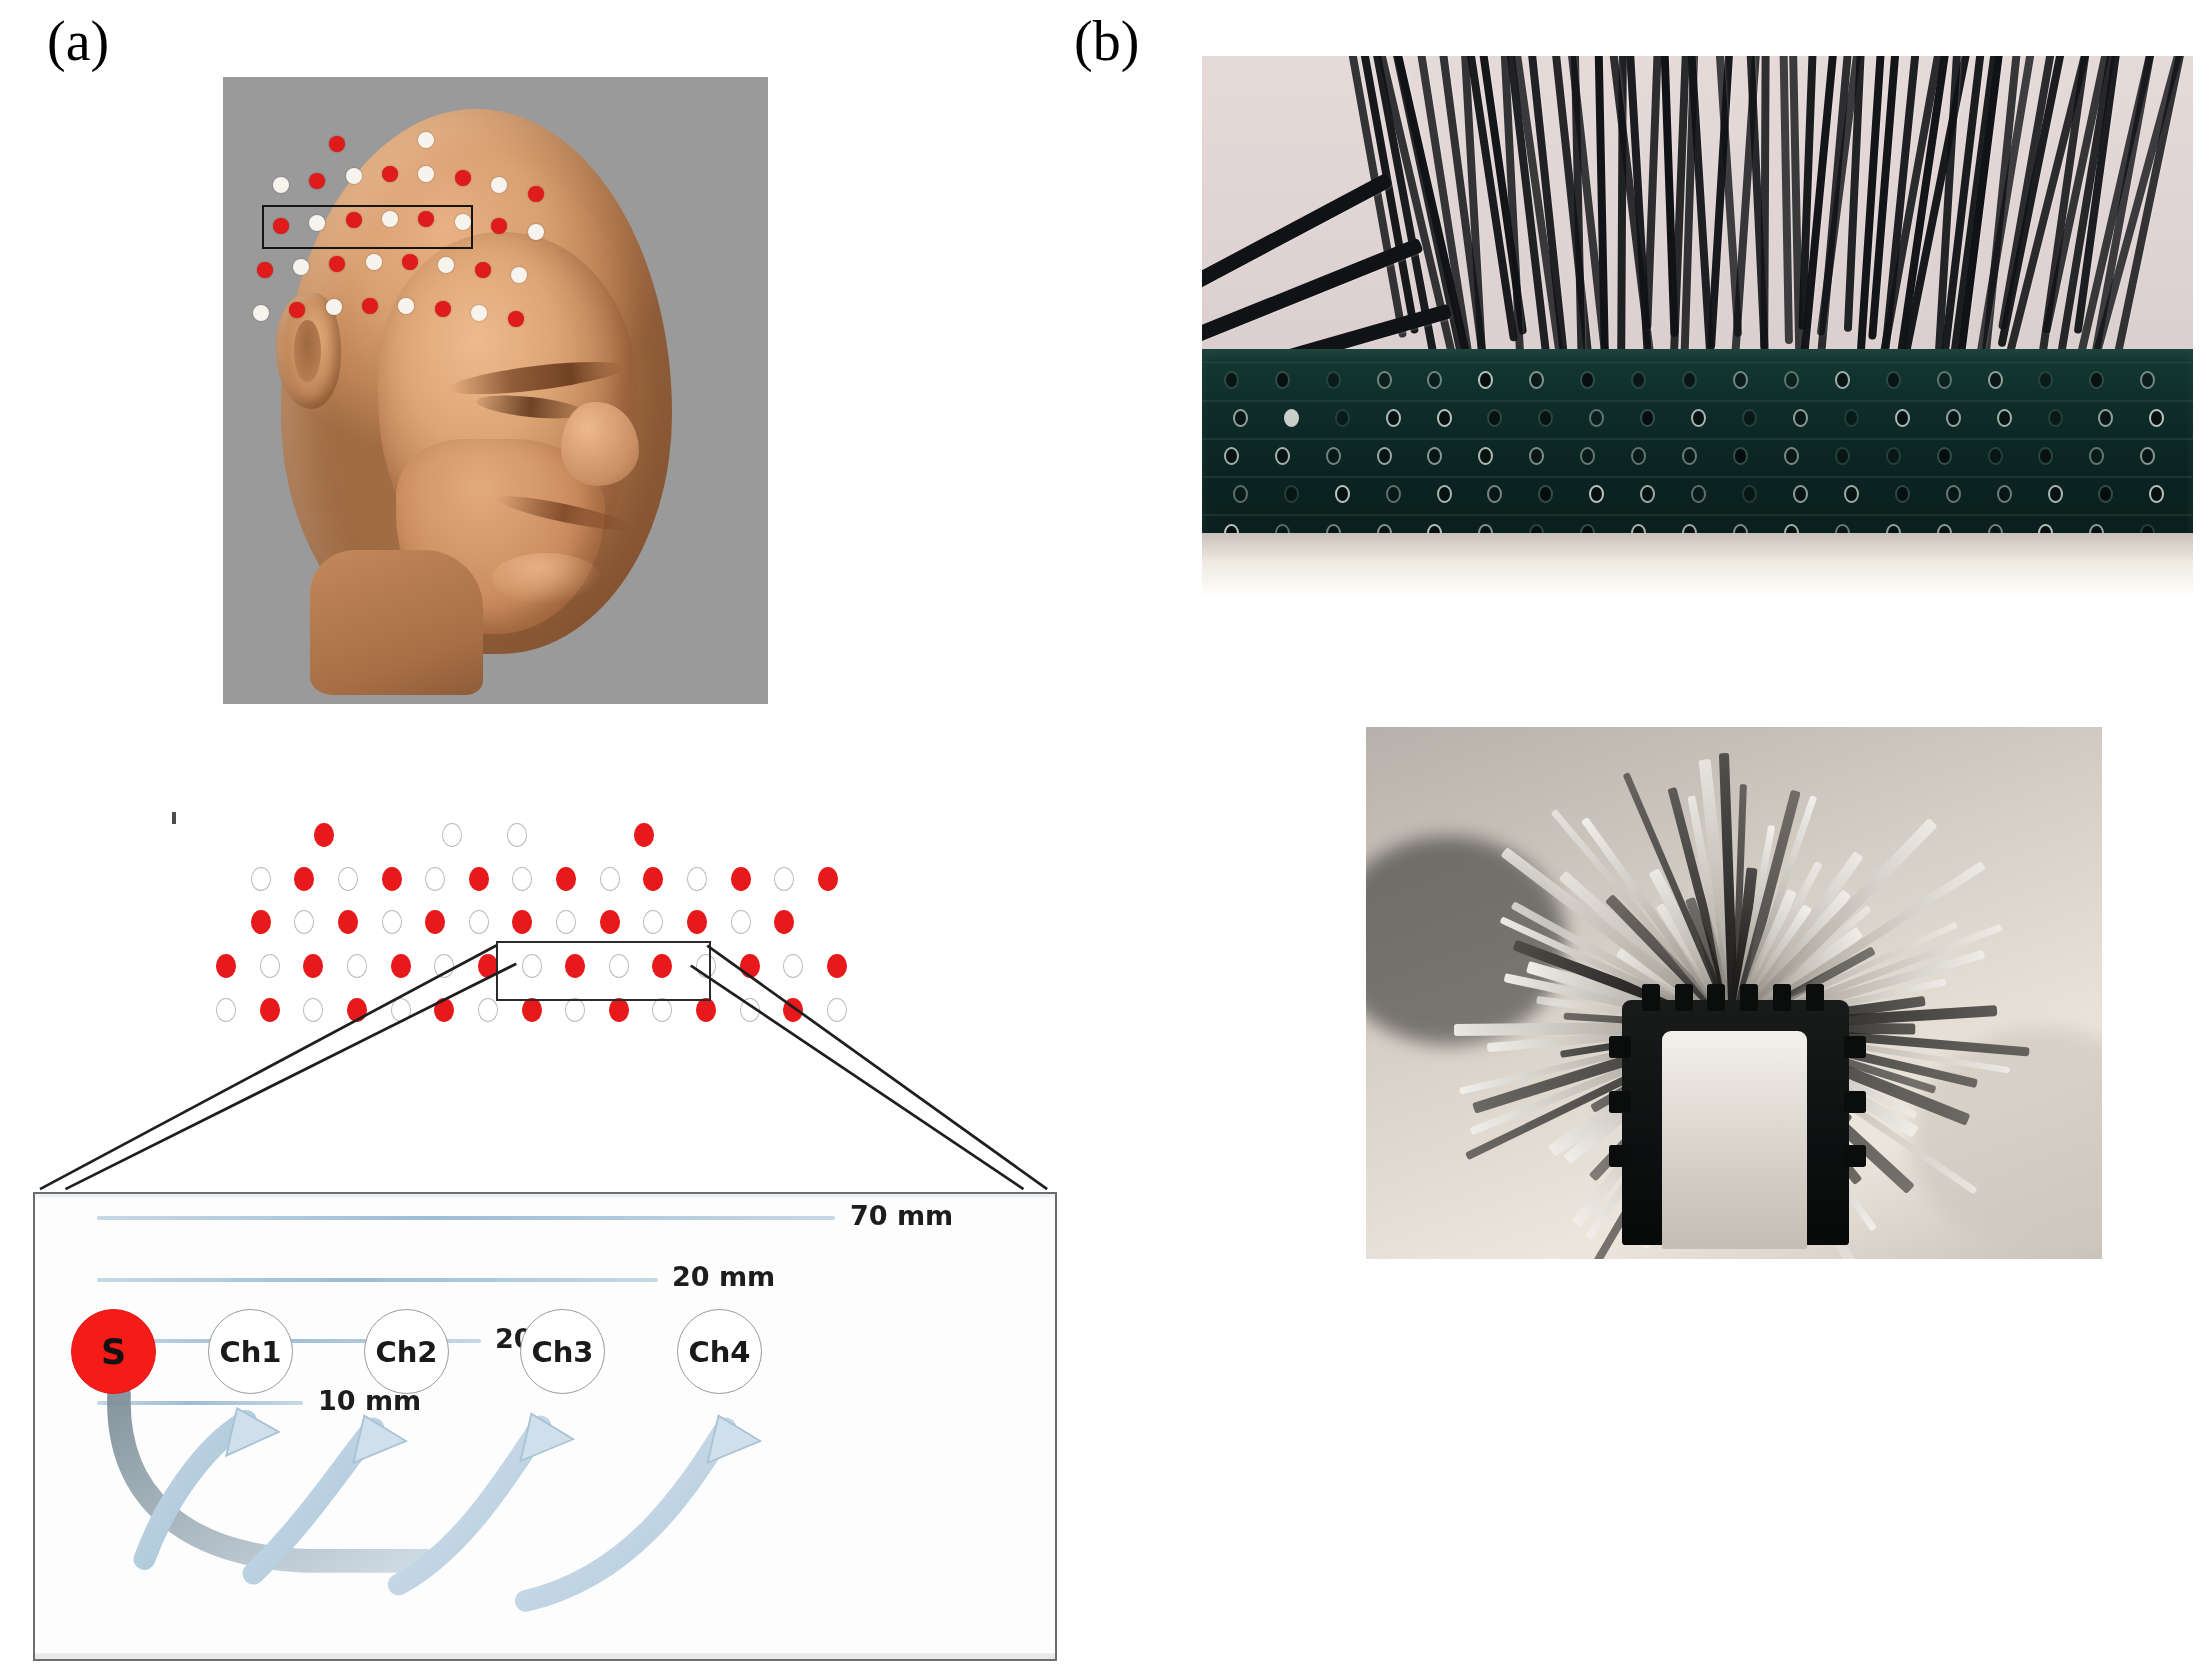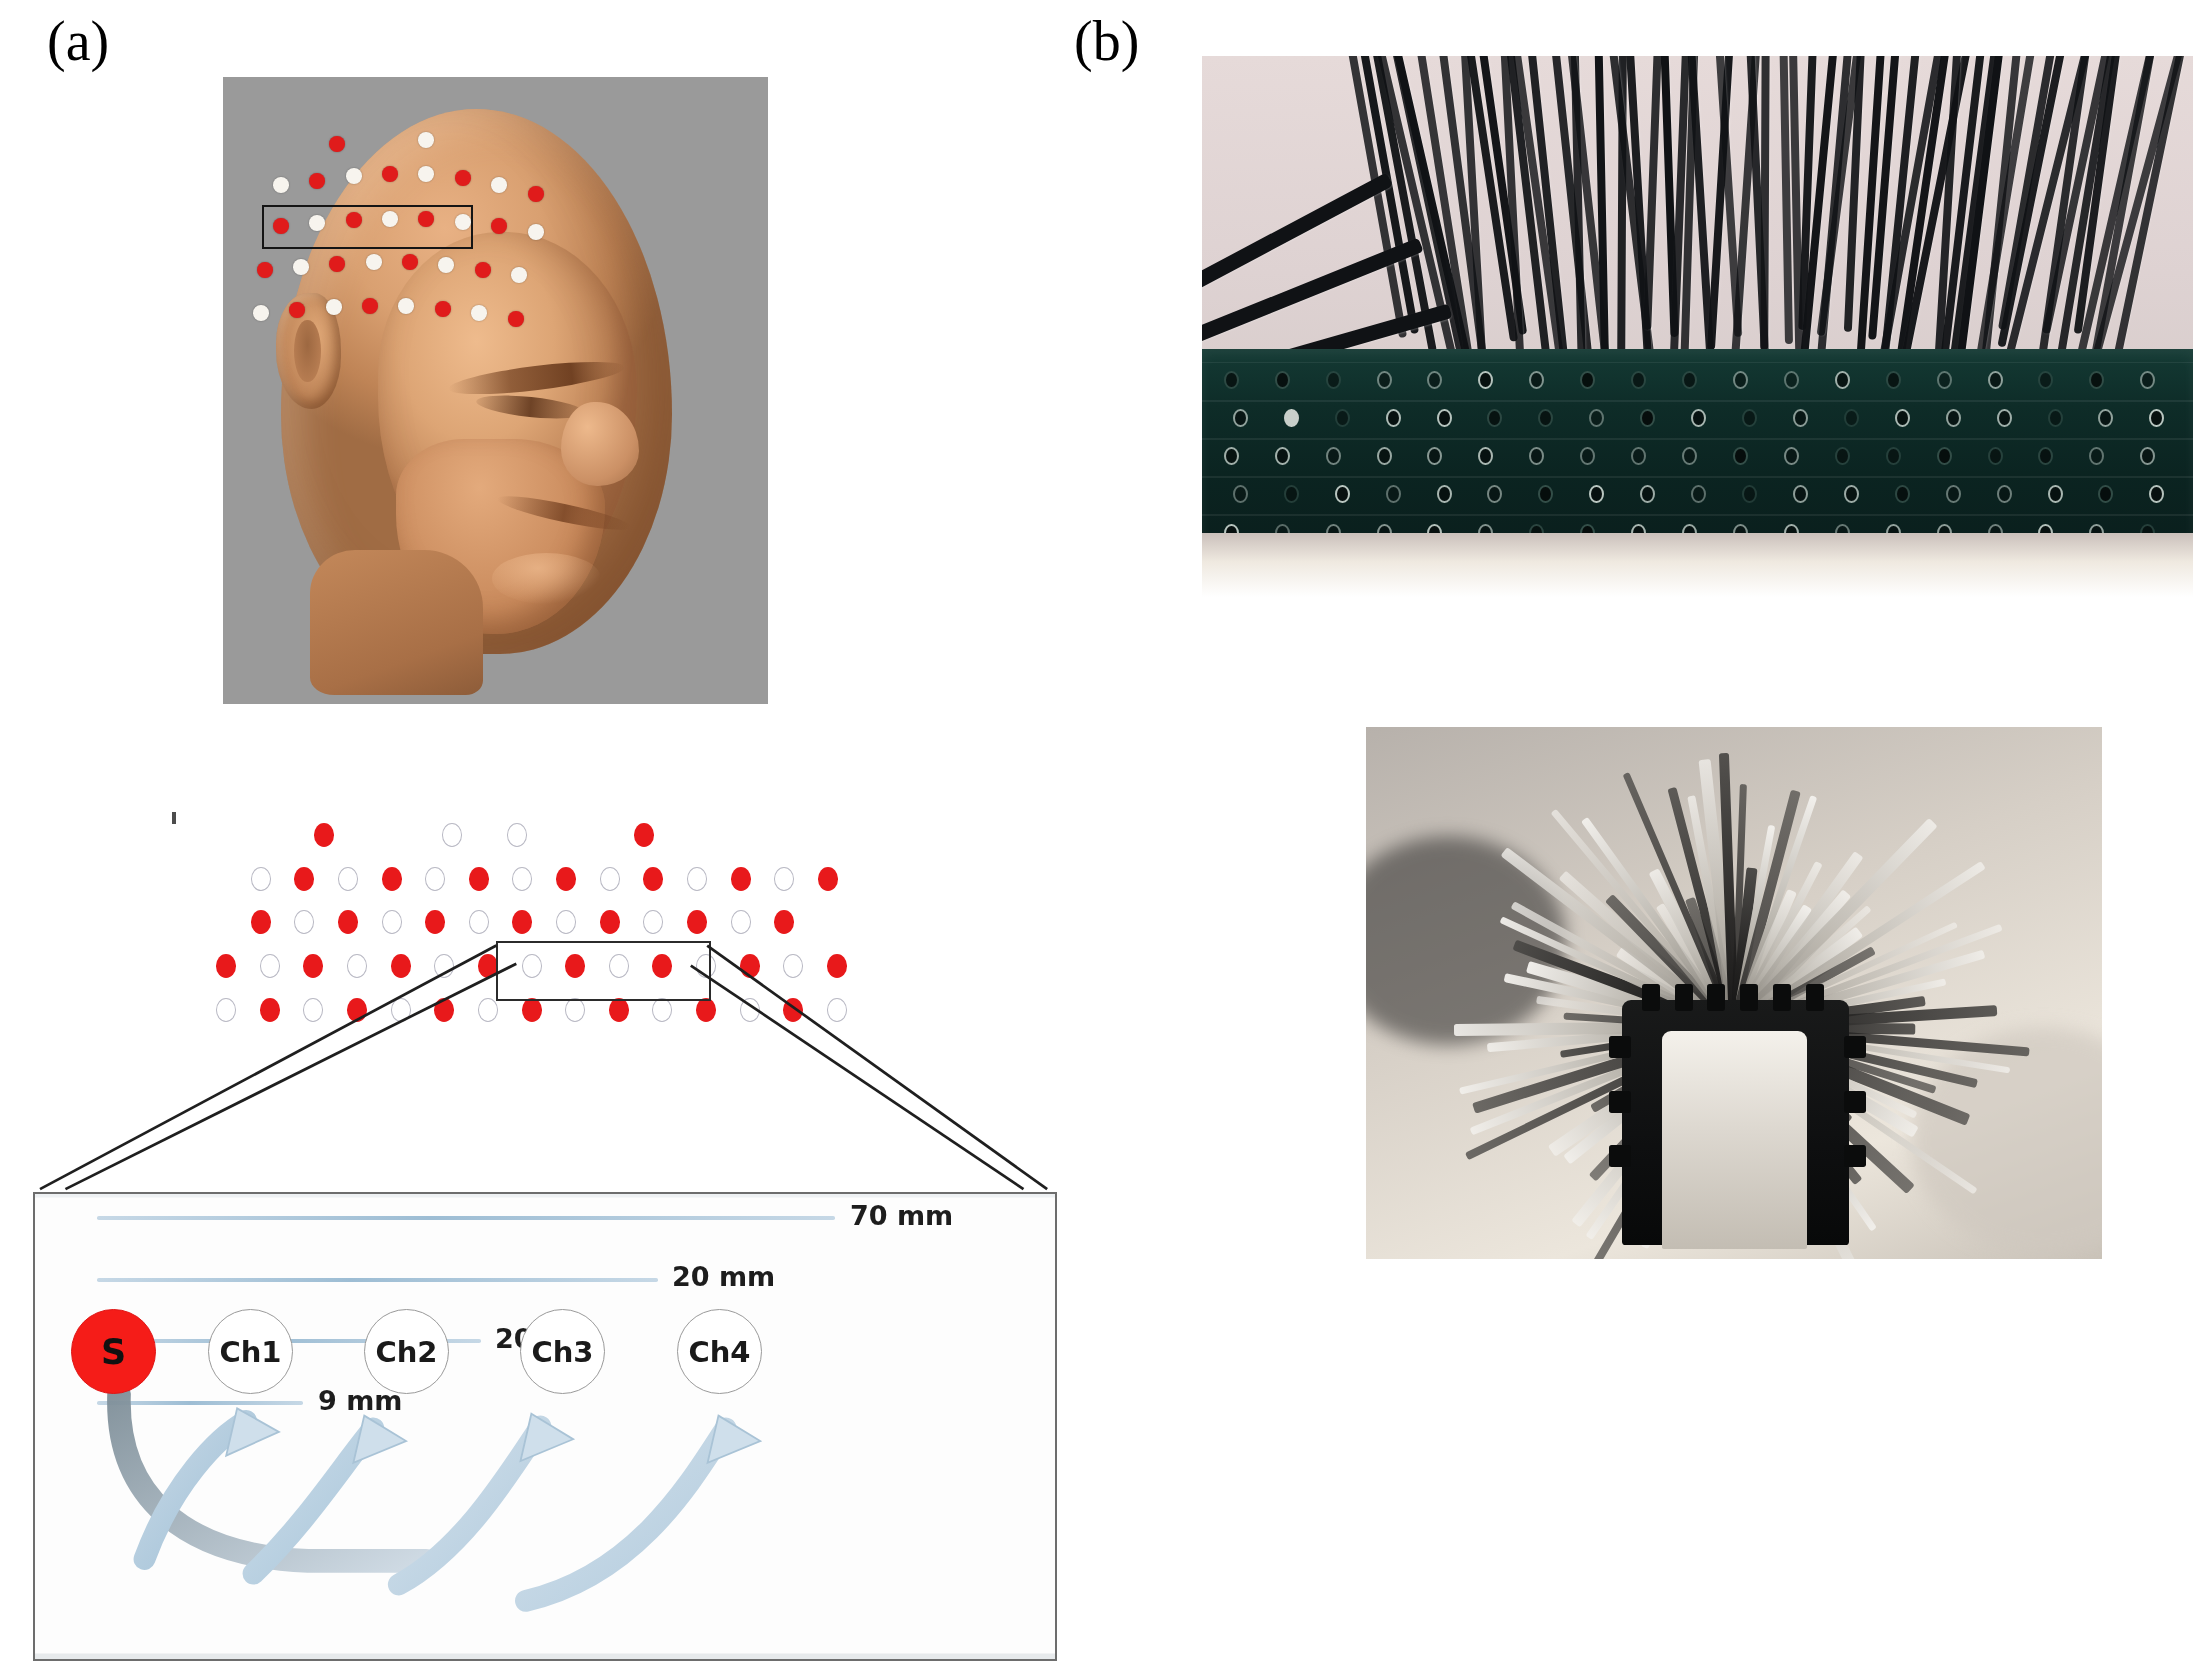--- a/index.html
+++ b/index.html
@@ -302,21 +302,21 @@
 <div id="detail-box">
 
   <div id="rules-layer">
       <div class="rule" style="left: 62px; top: 22px; width: 738px;"></div>
       <div class="rule-label" style="left: 815px; top: 5.5px;">70 mm</div>
       <div class="rule" style="left: 62px; top: 84px; width: 561px;"></div>
       <div class="rule-label" style="left: 637px; top: 67px;">20 mm</div>
       <div class="rule" style="left: 62px; top: 145px; width: 384px;"></div>
       <div class="rule-label" style="left: 460px; top: 129px;">20 mm</div>
       <div class="rule" style="left: 62px; top: 207px; width: 206px;"></div>
-      <div class="rule-label" style="left: 283px; top: 191px;">9 mm</div>
+      <div class="rule-label" style="left: 283px; top: 191px;">10 mm</div>
     </div>
 
   <svg id="arrows-svg" viewBox="0 0 1122 512">
     <defs>
       <linearGradient id="ag0" x1="0" y1="0" x2="1" y2="1">
         <stop offset="0%" stop-color="#7f8f99"></stop>
           <stop offset="100%" stop-color="#cdd9e3"></stop>
       </linearGradient>
       <linearGradient id="ag1" x1="0" y1="0" x2="1" y2="1">
         <stop offset="0%" stop-color="#c7d8e6"></stop>

